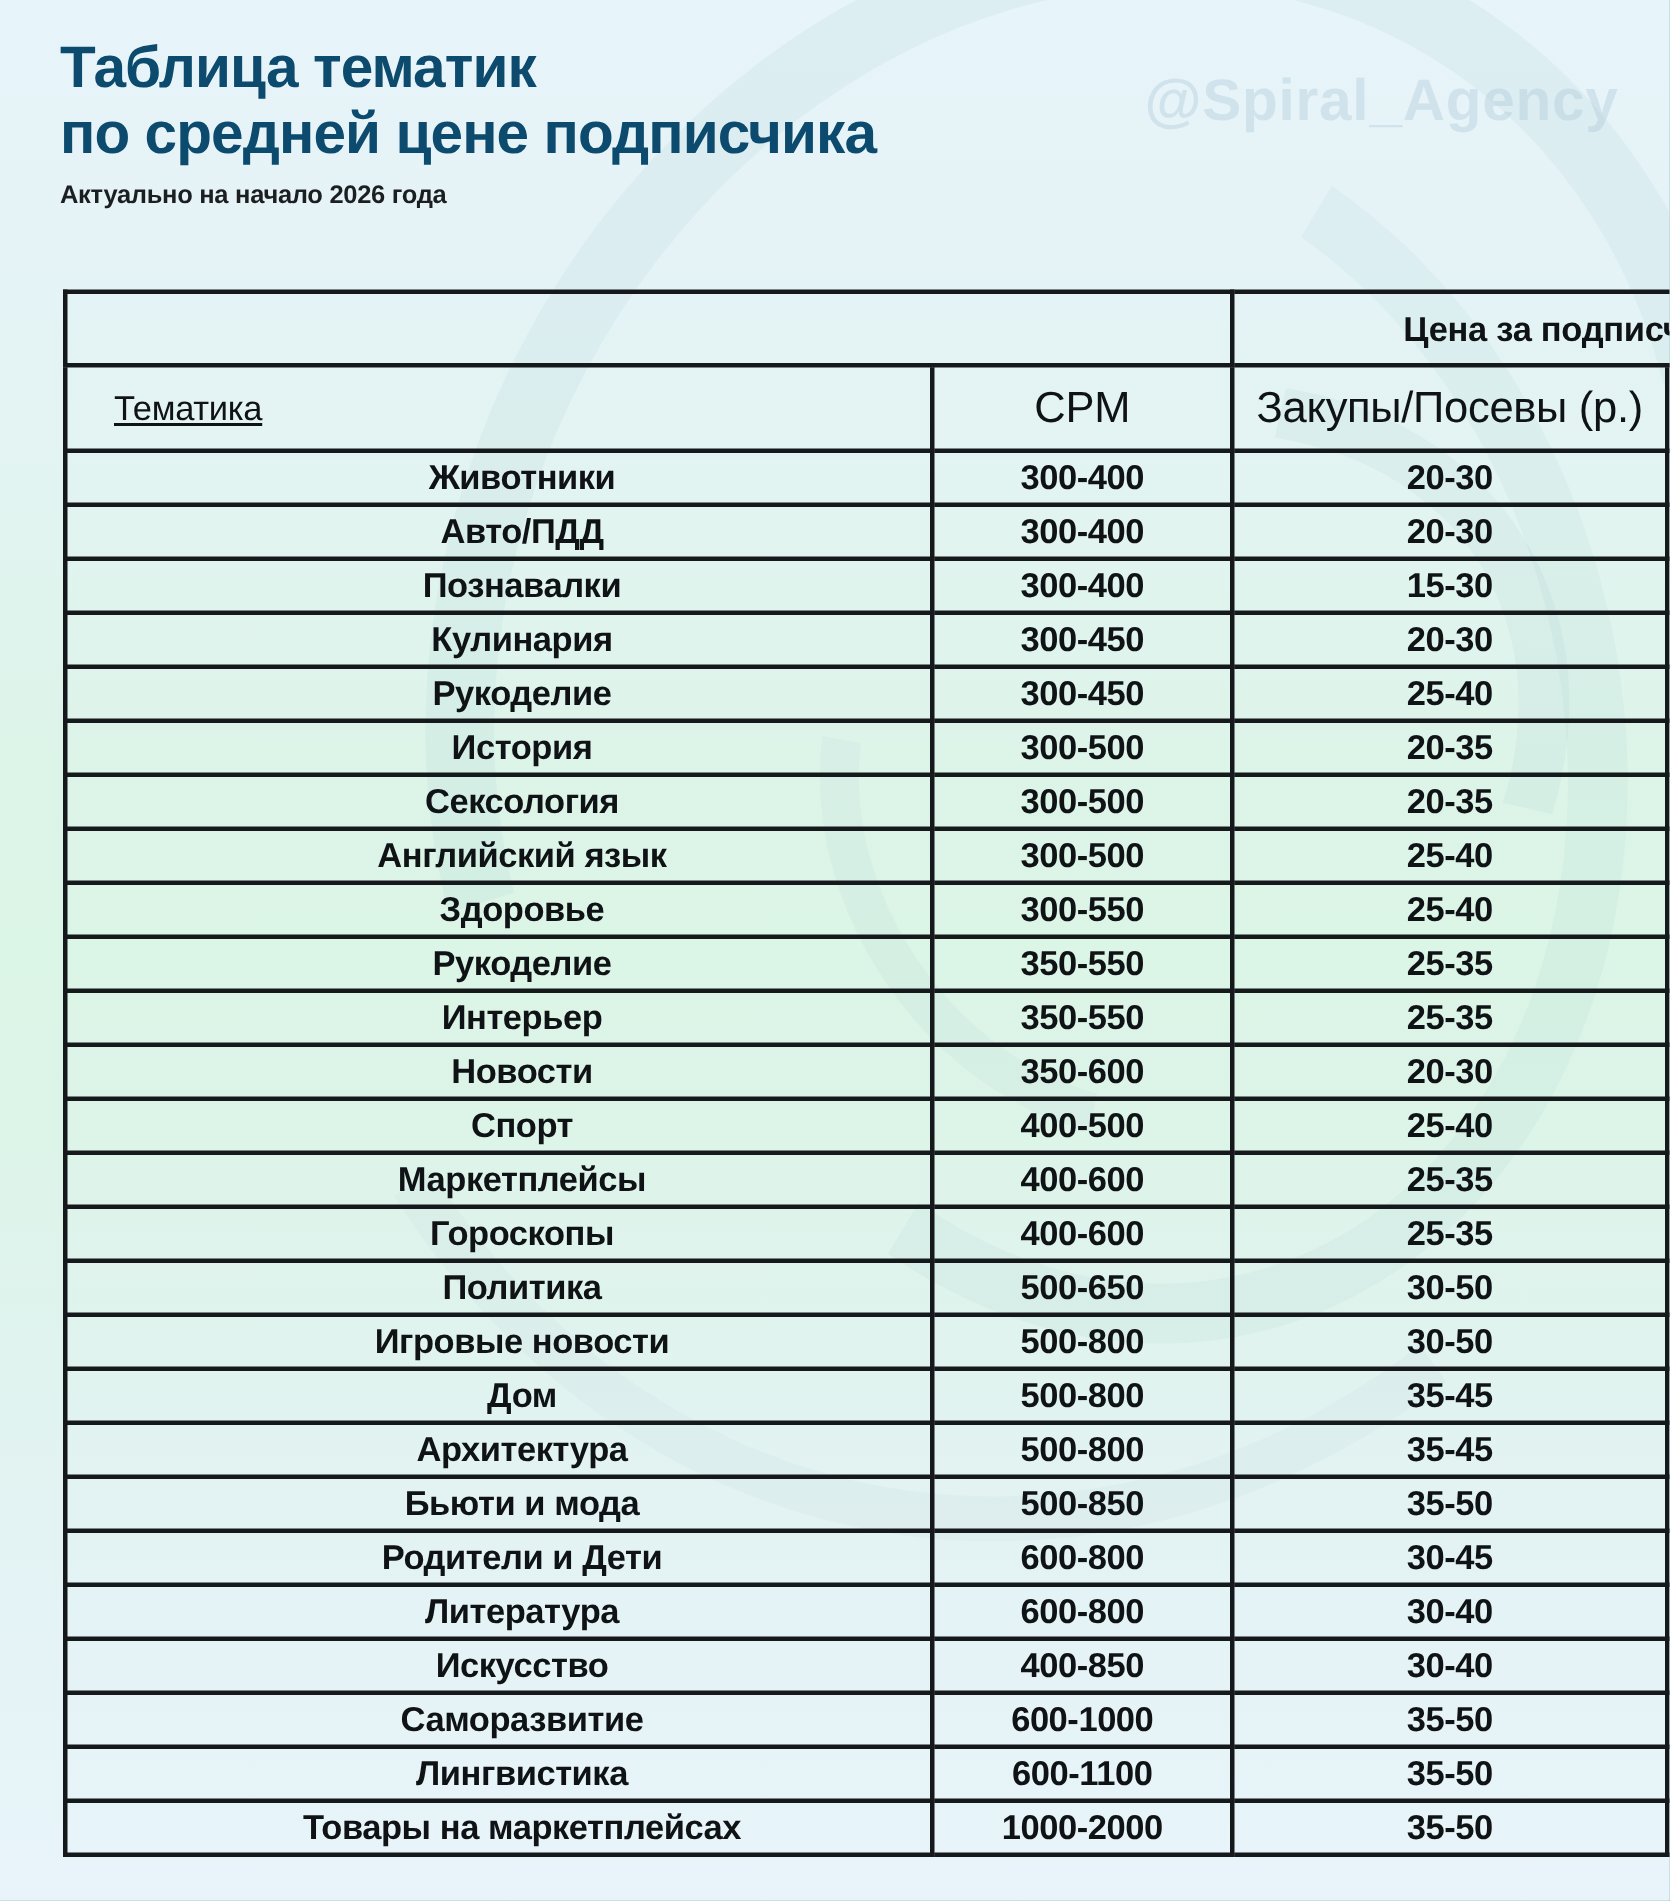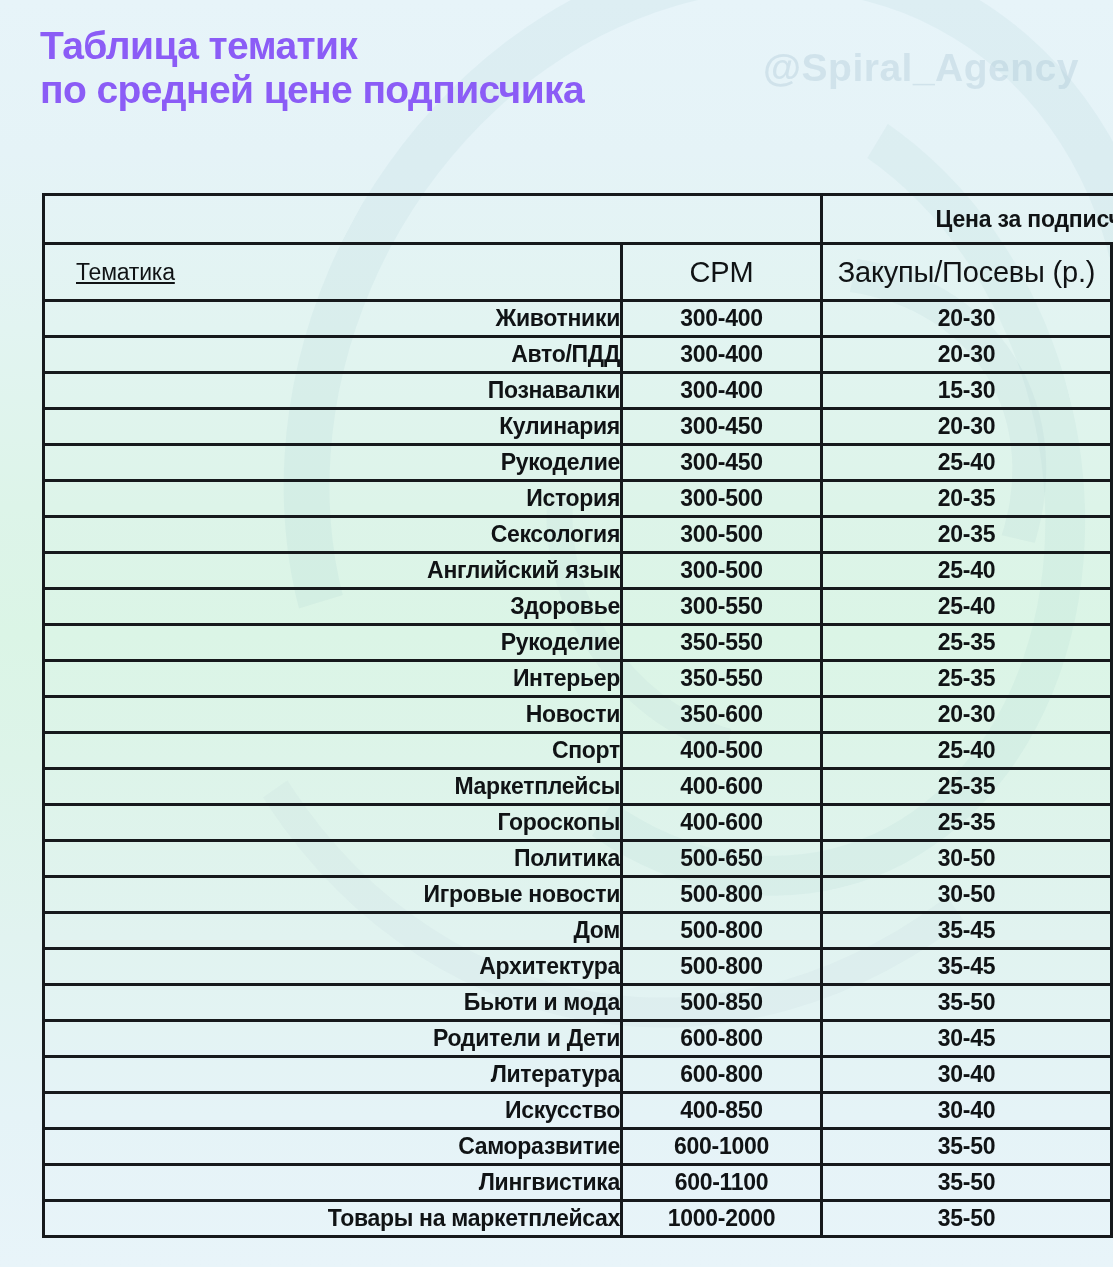--- a/index.html
+++ b/index.html
@@ -79,21 +79,21 @@
   #header {
     position: absolute;
     left: 40px;
     top: 24px;
     z-index: 4;
   }
   #main-title {
     font-size: 39px;
     font-weight: bold;
     line-height: 1.14;
-    color: #8b5cf6;
+    color: #0c4a6e;
     letter-spacing: -0.6px;
     white-space: pre-line;
     margin: 0;
   }
   #subtitle {
     font-size: 27px;
     font-weight: normal;
     color: #191c1f;
     margin: 4px 0 0 0;
     letter-spacing: -0.2px;
@@ -166,21 +166,21 @@
     text-decoration: underline;
   }
   tr.col-head th.th-cpm,
   tr.col-head th.th-buy,
   tr.col-head th.th-tgads {
     text-align: center;
   }
 
   tbody tr { height: 36px; }
   td.td-topic {
-    text-align: right;
+    text-align: center;
     padding-left: 31px;
     font-size: 23px;
     font-weight: bold;
     letter-spacing: -0.3px;
   }
   td.td-cpm,
   td.td-buy,
   td.td-tgads {
     text-align: center;
     font-size: 23px;
@@ -194,20 +194,21 @@
 <div id="bg-layer"></div>
 <div class="swirl s1"></div>
 <div class="swirl s2"></div>
 <div class="swirl s3"></div>
 <div class="swirl s4"></div>
 <div class="swirl s5"></div>
 
 <div id="header">
   <h1 id="main-title">Таблица тематик
 по средней цене подписчика</h1>
+  <div id="note">Актуально на начало 2026 года</div>
 </div>
 
 <div id="watermark">@Spiral_Agency</div>
 
 <div id="table-wrap">
   <table>
     <colgroup>
       <col class="c-topic">
         <col class="c-cpm">
         <col class="c-buy">

